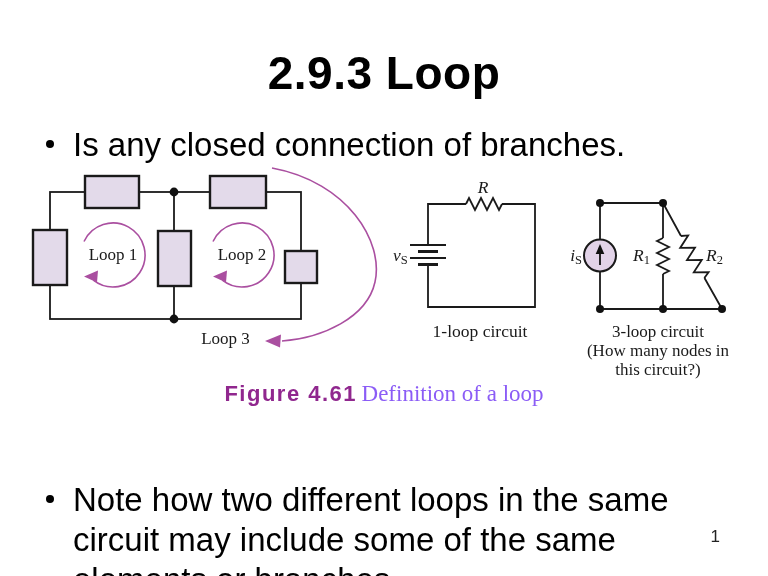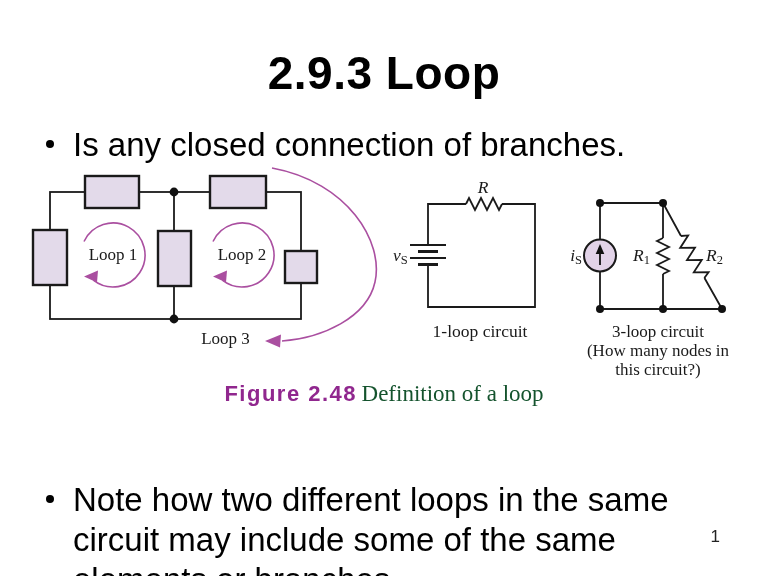--- a/index.html
+++ b/index.html
@@ -10,21 +10,21 @@
   .bullet{position:absolute;left:46px;display:flex;align-items:flex-start;justify-content:center;}
   .bullet .marker{width:8px;height:8px;border-radius:50%;background:#000;
                   margin-top:15px;margin-right:19px;flex:0 0 auto;}
   .bullet .btext{font-size:33px;line-height:40px;max-width:628px;}
   .b1{top:125px;}
   .b2{top:436px;margin-top:44px;}
   .figsvg{position:absolute;top:160px;left:0;width:768px;height:250px;}
   .fig-caption{position:absolute;top:381px;left:9px;width:750px;text-align:center;white-space:nowrap;}
   .fig-caption .label{font-family:"Liberation Sans",sans-serif;font-weight:bold;
                       font-size:22px;letter-spacing:1.5px;color:#90278e;}
-  .fig-caption .desc{font-family:"Liberation Serif",serif;font-size:23px;color:#14532d;}
+  .fig-caption .desc{font-family:"Liberation Serif",serif;font-size:23px;color:#8b5cf6;}
   .page-num{position:absolute;top:527px;right:48px;font-size:17px;color:#222;}
   text{fill:#1a1a1a;font-family:"Liberation Serif",serif;}
 </style>
 </head>
 <body>
 
 <div class="slide">
 
   <div class="title">2.9.3 Loop</div>
 
@@ -101,21 +101,21 @@
       <text x="633" y="100.5" font-size="17.5"><tspan font-style="italic">R</tspan><tspan dy="3.5" font-size="12.5">1</tspan></text>
       <text x="706" y="100.5" font-size="17.5"><tspan font-style="italic">R</tspan><tspan dy="3.5" font-size="12.5">2</tspan></text>
 
       <text x="658" y="177" text-anchor="middle" font-size="17">3-loop circuit</text>
       <text x="658" y="196" text-anchor="middle" font-size="17">(How many nodes in</text>
       <text x="658" y="214.5" text-anchor="middle" font-size="17">this circuit?)</text>
     </g>
   </svg>
 
   <div class="fig-caption">
-    <span class="label">Figure 2.48</span>
+    <span class="label">Figure 4.61</span>
     <span class="desc">Definition of a loop</span>
   </div>
 
   <div class="bullet b2">
     <span class="marker"></span>
     <span class="btext">Note how two different loops in the same circuit may include some of the same elements or branches.</span>
   </div>
 
   <div class="page-num">1</div>
 

